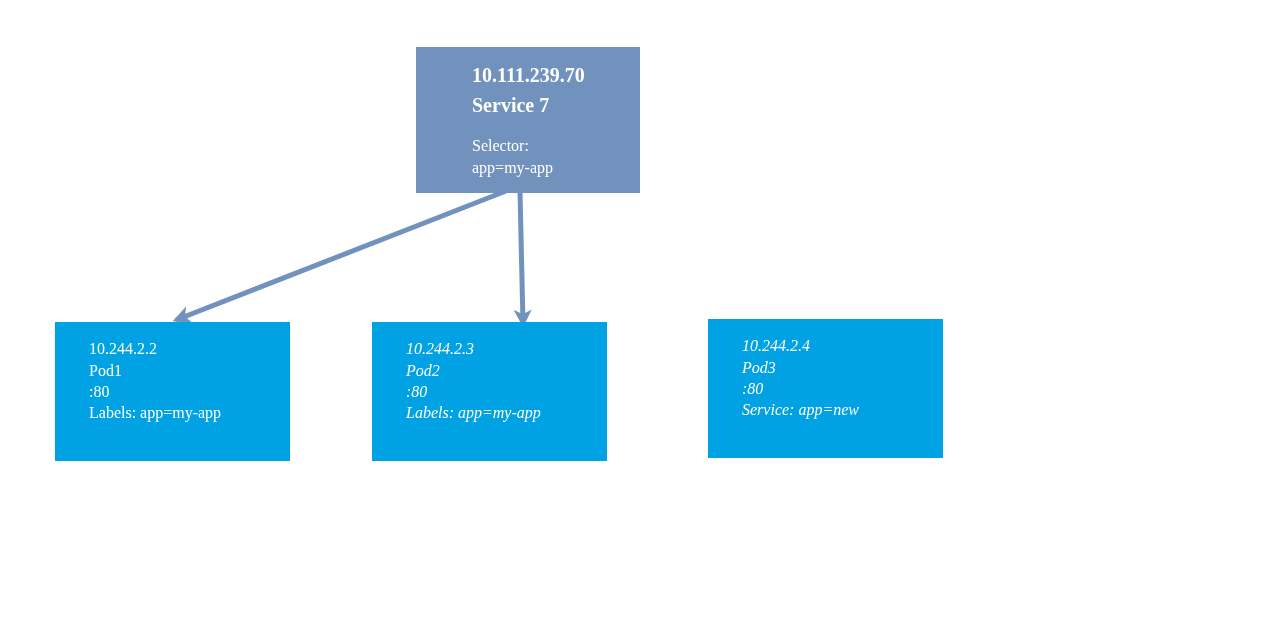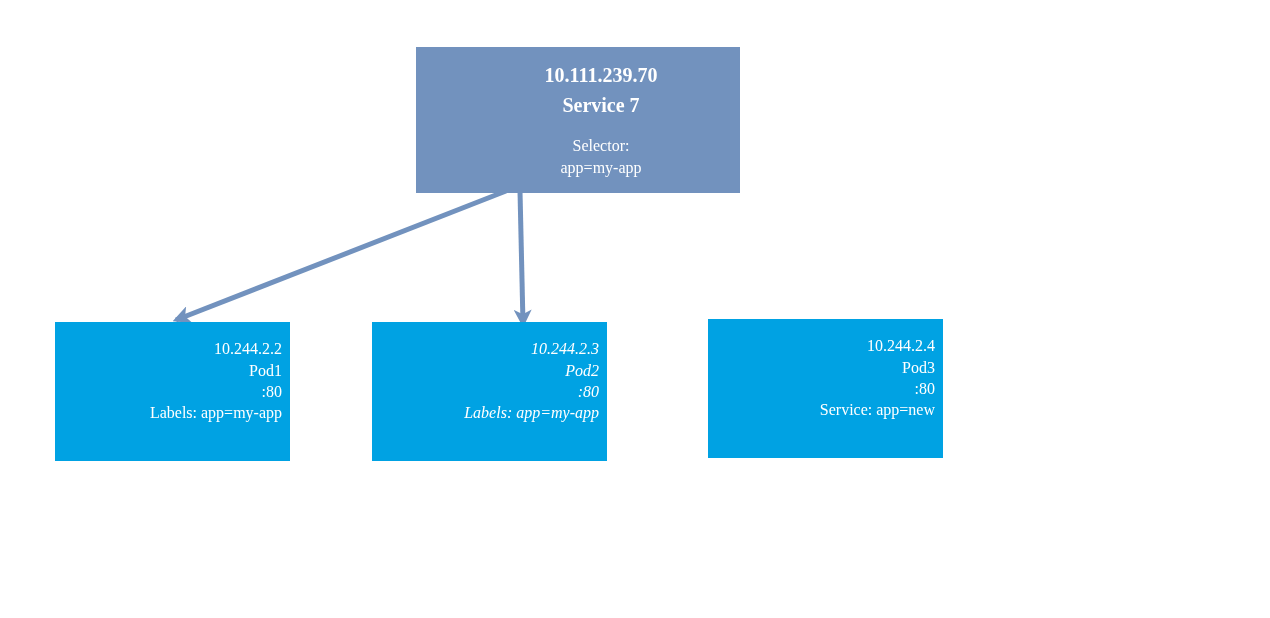--- a/index.html
+++ b/index.html
@@ -20,27 +20,26 @@
     left: 0;
     top: 0;
     width: 1270px;
     height: 618px;
     pointer-events: none;
   }
   .service-box {
     position: absolute;
     left: 416px;
     top: 47px;
-    width: 324px;
+    width: 224px;
     height: 146px;
     background: #7292be;
     color: #ffffff;
     box-sizing: border-box;
     padding: 13px 10px 0 56px;
-    text-align: center;
   }
   .svc-title {
     font-size: 20px;
     line-height: 30px;
     font-weight: bold;
   }
   .svc-selector {
     margin-top: 15px;
     font-size: 16px;
     line-height: 22px;
@@ -48,33 +47,32 @@
   }
   .pod-box {
     position: absolute;
     width: 235px;
     height: 139px;
     background: #00a2e3;
     color: #ffffff;
     box-sizing: border-box;
     padding: 16px 8px 0 34px;
     font-size: 16px;
-    text-align: right;
   }
   .pod-box .pod-ip {
     line-height: 22px;
   }
   .pod-box .pod-lines {
   }
   .pod-box .pod-line {
     line-height: 21px;
   }
   .pod-1 { left: 55px;  top: 322px; }
   .pod-2 { left: 372px; top: 322px; font-style: italic; }
-  .pod-3 { left: 708px; top: 319px; }
+  .pod-3 { left: 708px; top: 319px; font-style: italic; }
 </style>
 </head>
 <body>
 
 <div class="canvas">
 
   <svg class="arrows-layer" width="1270" height="618" viewBox="0 0 1270 618" xmlns="http://www.w3.org/2000/svg">
     <defs>
       <marker id="arrowhead" viewBox="0 0 10 10" refX="8" refY="5" markerWidth="3.6" markerHeight="3.6" orient="auto" markerUnits="strokeWidth">
         <path d="M0,0 L10,5 L0,10 L2.6,5 Z" fill="#7292be"></path>

